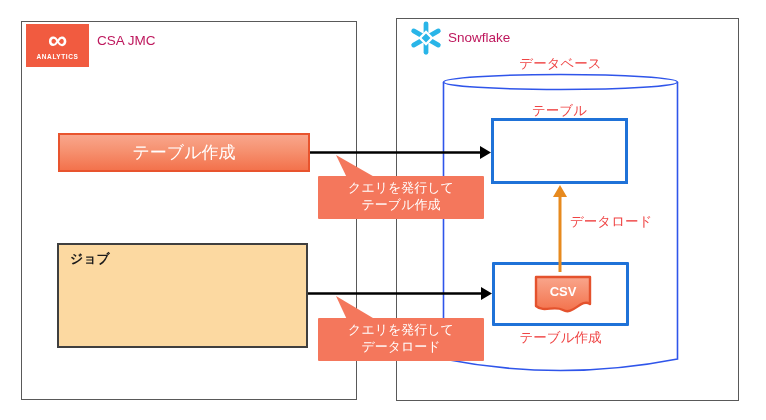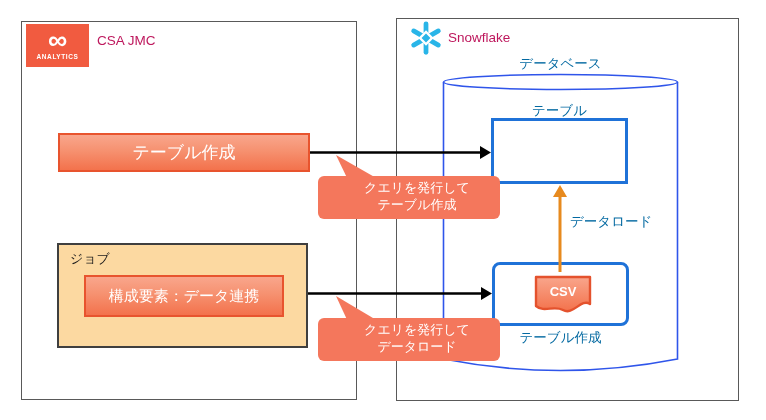--- a/index.html
+++ b/index.html
@@ -18,57 +18,56 @@
   #csa-logo .word{color:#fff;font-size:6.5px;letter-spacing:.6px;font-weight:bold;margin-top:0px;}
   
   .orange-btn{position:absolute;display:flex;align-items:center;justify-content:center;
     background:linear-gradient(180deg,#F9A68C 0%,#F69170 45%,#F3724C 100%);
     border:2px solid #E8542E;color:#fff;box-sizing:border-box;}
   #create-table-btn{left:58px;top:133px;width:252px;height:39px;font-size:17px;}
   #component-btn{left:25px;top:30px;width:200px;height:42px;font-size:15px;}
   
   #job-box{position:absolute;left:57px;top:243px;width:251px;height:105px;
     background:#FCD9A1;border:2px solid #3F3F3F;box-sizing:border-box;}
-  #job-label{position:absolute;left:11px;top:5px;font-size:13px;color:#1a1a1a;}
+  #job-label{position:absolute;left:11px;top:5px;font-size:13px;color:#1a1a1a;font-weight:bold;}
   
   #db-cylinder{position:absolute;left:441px;top:69px;}
   #table-rect{position:absolute;left:491px;top:118px;width:137px;height:66px;
     border:3px solid #1F72D8;background:#fff;box-sizing:border-box;}
   #stage-rect{position:absolute;left:492px;top:262px;width:137px;height:64px;
-    border:3px solid #1F72D8;border-radius:8px;background:#fff;box-sizing:border-box;}
+    border:3px solid #1F72D8;border-radius:1px;background:#fff;box-sizing:border-box;}
   #csv-doc{position:absolute;left:39px;top:10px;}
-  .dlabel{position:absolute;font-size:13.5px;color:#0369a1;text-align:center;}
+  .dlabel{position:absolute;font-size:13.5px;color:#ef4444;text-align:center;}
   #database-label{left:443px;top:55px;width:235px;}
   #table-label{left:491px;top:102px;width:137px;}
   #stage-label{left:492px;top:329px;width:137px;}
   #dataload-label{left:570px;top:213px;text-align:left;}
   
-  .callout{position:absolute;width:166px;background:#F4775C;border-radius:6px;color:#fff;
-    text-align:center;font-size:13px;line-height:1.3;padding:4px 0 5px 16px;}
+  .callout{position:absolute;width:166px;background:#F4775C;border-radius:1px;color:#fff;
+    text-align:center;font-size:13px;line-height:1.3;padding:4px 0 5px 0;}
   #callout-create{left:318px;top:176px;}
   #callout-load{left:318px;top:318px;}
   #arrow-layer{position:absolute;left:0;top:0;pointer-events:none;}
 </style>
 </head>
 <body>
 
 <div id="stage">
 
   <div id="left-panel" class="panel"></div>
   <div id="csa-logo">
     <div class="mark">∞</div>
     <div class="word">ANALYTICS</div>
   </div>
   <div class="panel-title" style="left:97px;top:33px;">CSA JMC</div>
 
   <div id="create-table-btn" class="orange-btn">テーブル作成</div>
 
   <div id="job-box">
     <div id="job-label">ジョブ</div>
-    <div id="component-btn" class="orange-btn">構成要素：データ連携</div>
   </div>
 
   <div id="right-panel" class="panel"></div>
   <svg style="position:absolute;left:407px;top:19px;" width="38" height="38" viewBox="0 0 40 40">
     <g stroke="#29B5E8" stroke-width="5" stroke-linecap="round">
       <line x1="20" y1="5" x2="20" y2="35"></line>
       <line x1="7" y1="12.5" x2="33" y2="27.5"></line>
       <line x1="7" y1="27.5" x2="33" y2="12.5"></line>
     </g>
     <rect x="15.5" y="15.5" width="9" height="9" fill="#29B5E8" stroke="#fff" stroke-width="2.4" transform="rotate(45 20 20)"></rect>

